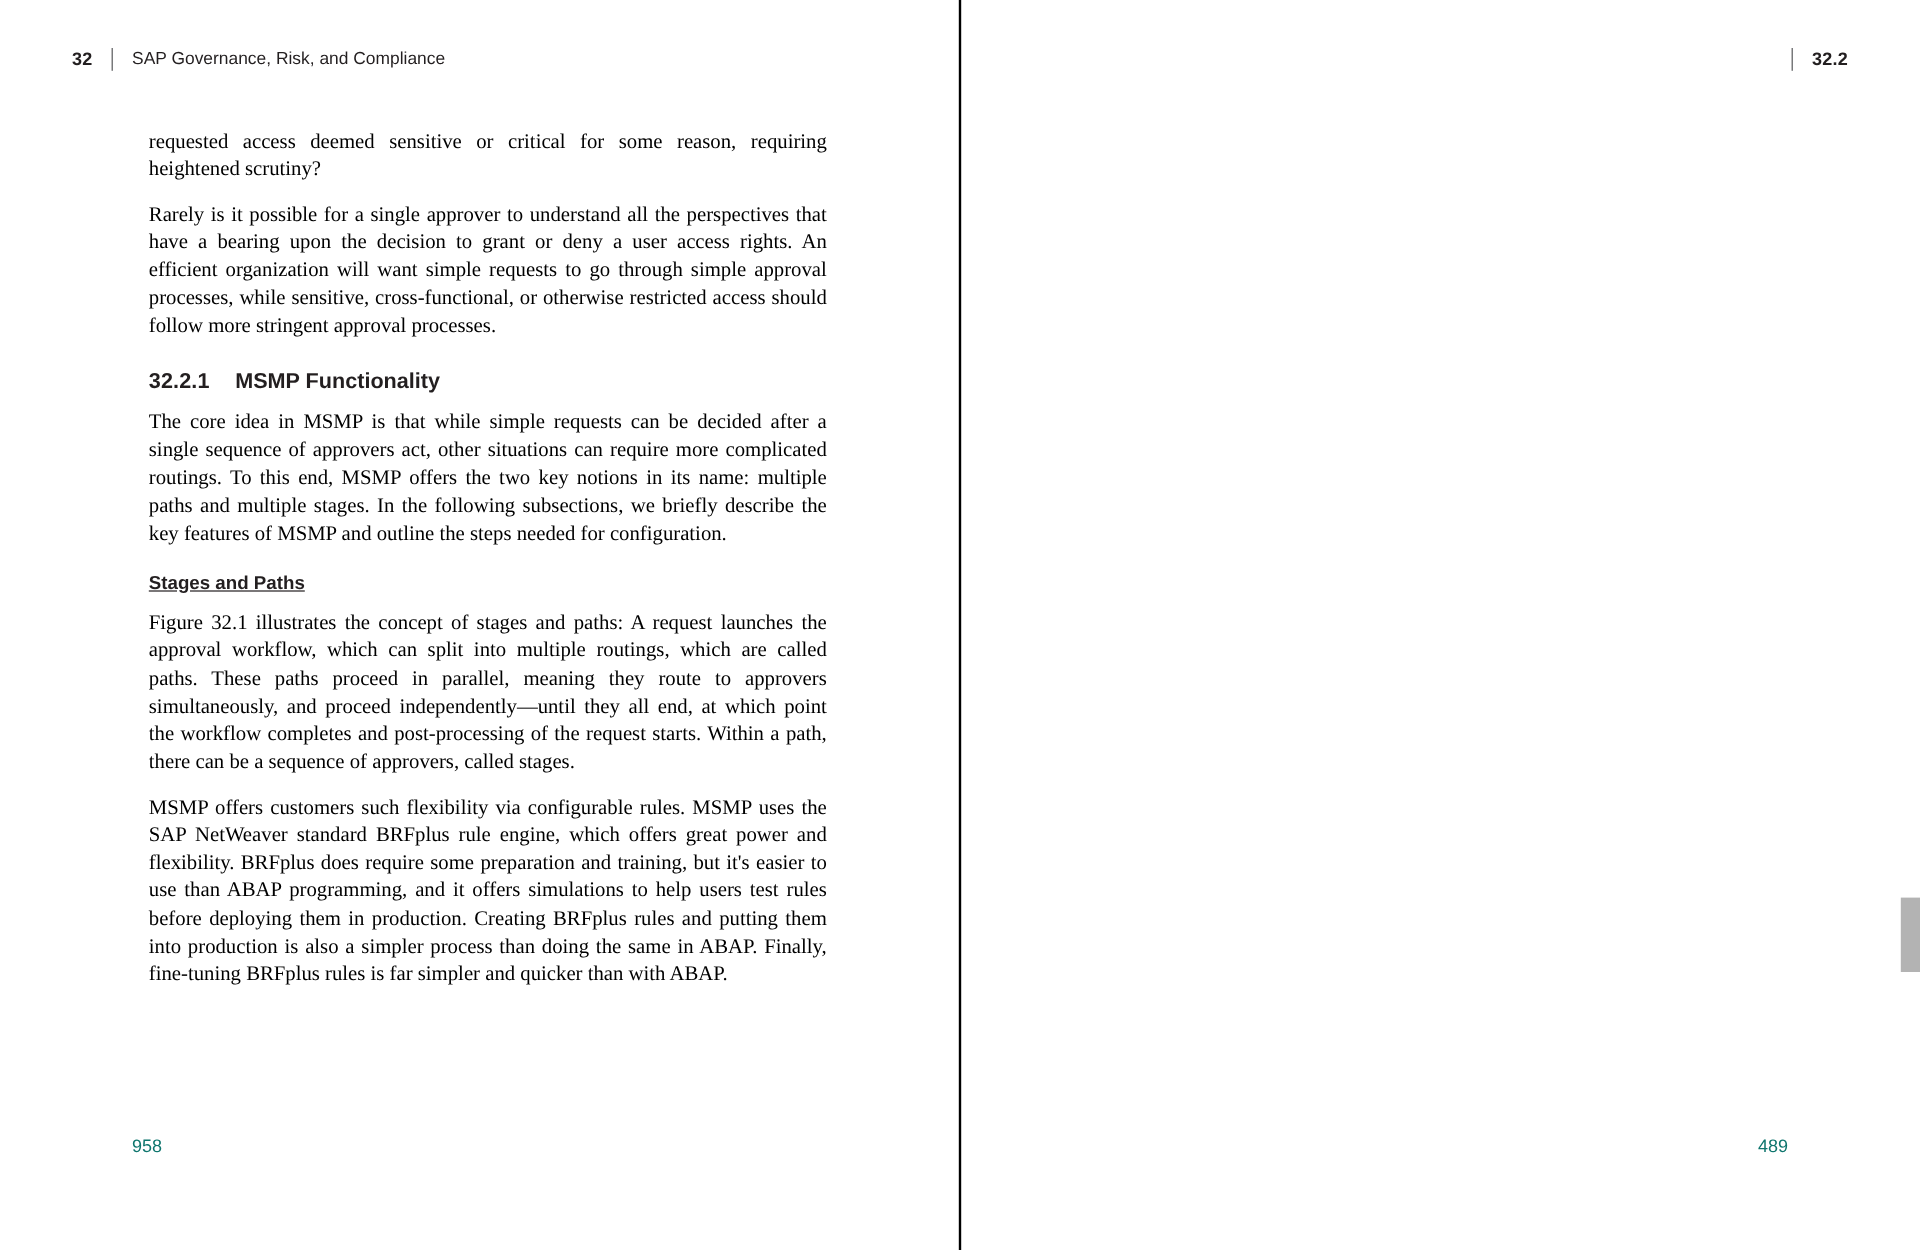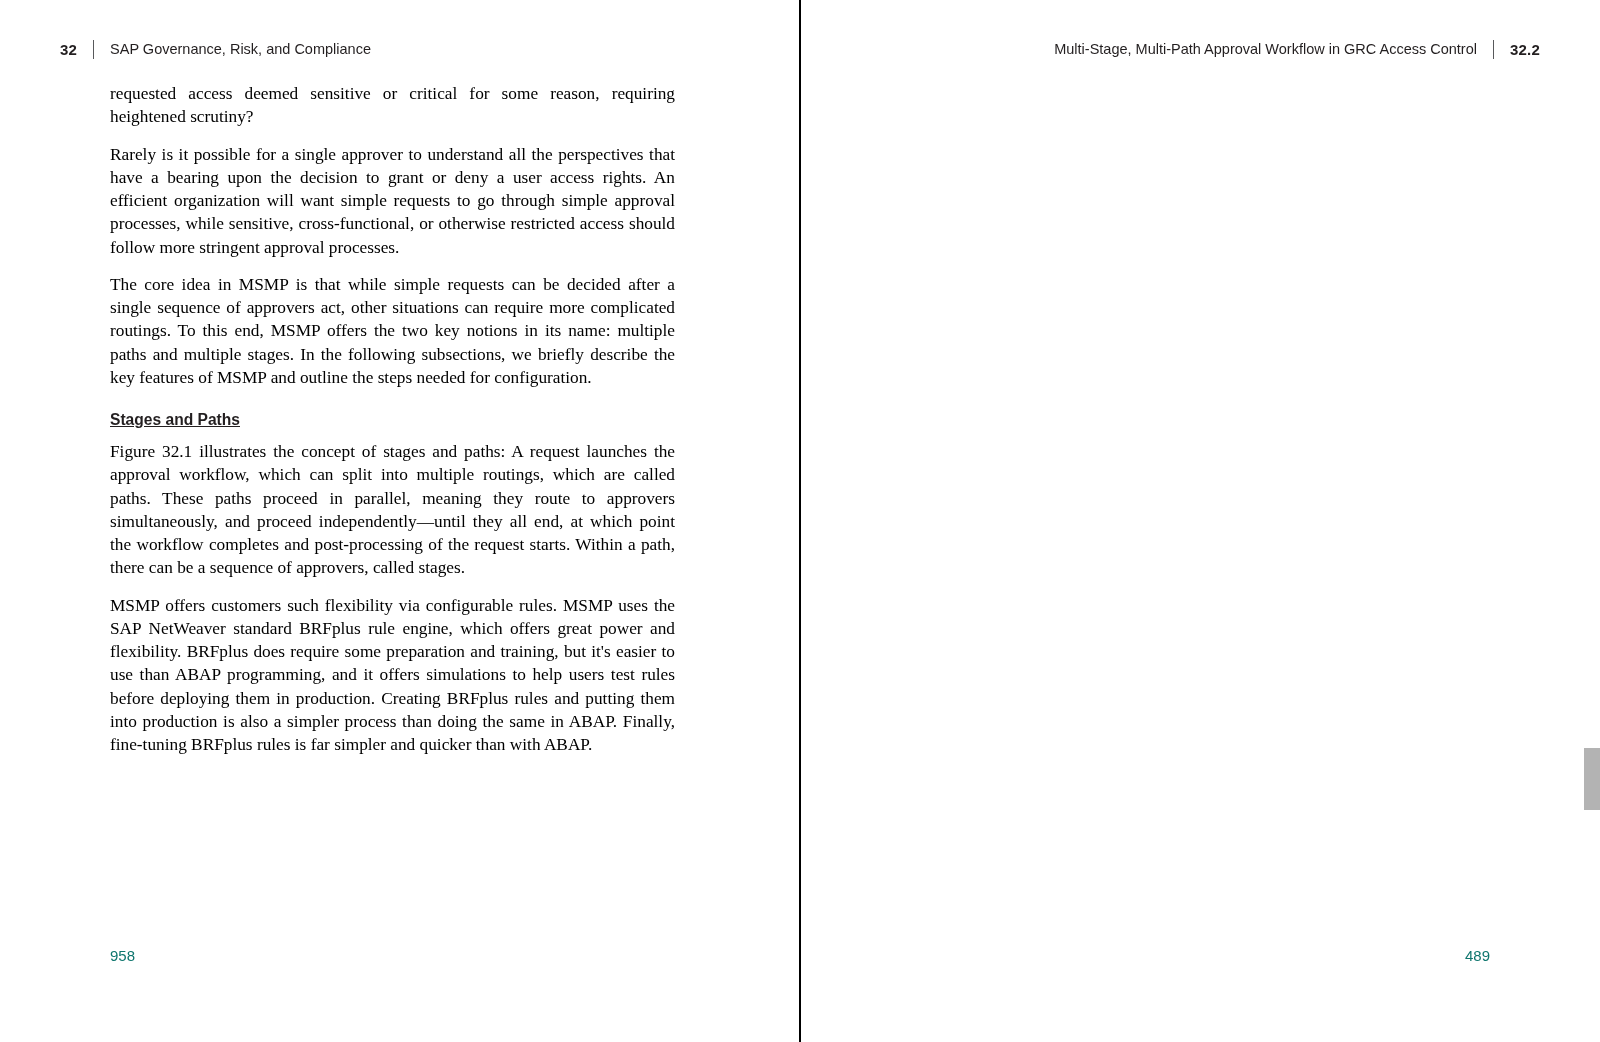--- a/index.html
+++ b/index.html
@@ -15,21 +15,21 @@
   
   .runhead{position:absolute;top:38px;height:22px;display:flex;align-items:center;
            font-family:"Liberation Sans","DejaVu Sans",sans-serif;font-size:14.5px;color:#231f20;}
   .runhead.left{left:60px;}
   .runhead.right{right:60px;}
   .rh-num{font-weight:bold;font-size:15px;letter-spacing:.2px;}
   .rh-rule{width:1px;height:19px;background:#58595b;margin:0 16px;display:block;}
   .rh-title{white-space:nowrap;}
 
   
-  .col{position:absolute;top:82px;width:565px;}
+  .col{position:absolute;top:106px;width:565px;margin-left:14px;}
   .col.left{left:110px;}
 
   p.body{margin:0 0 14px 0;font-size:17.3px;line-height:1.345;
          text-align:justify;text-justify:inter-word;hyphens:none;}
   p.body:last-child{margin-bottom:0;}
 
   h3.sec{font-family:"Liberation Sans","DejaVu Sans",sans-serif;
          font-weight:bold;font-size:18px;color:#231f20;
          margin:24px 0 12px 0;display:flex;align-items:baseline;}
   h3.sec .secnum{min-width:72px;letter-spacing:.1px;}
@@ -57,34 +57,37 @@
     <div class="runhead left">
       <span class="rh-num">32</span>
       <span class="rh-rule"></span>
       <span class="rh-title">SAP Governance, Risk, and Compliance</span>
     </div>
 
     <div class="col left">
       <p class="body">requested access deemed sensitive or critical for some reason, requiring heightened scrutiny?</p>
       <p class="body">Rarely is it possible for a single approver to understand all the perspectives that have a bearing upon the decision to grant or deny a user access rights. An efficient organization will want simple requests to go through simple approval processes, while sensitive, cross-functional, or otherwise restricted access should follow more stringent approval processes.</p>
 
+      <h3 class="sec gap-top">
+        <span class="secnum">32.2.1</span>
+        <span>MSMP Functionality</span>
+      </h3>
       <p class="body">The core idea in MSMP is that while simple requests can be decided after a single sequence of approvers act, other situations can require more complicated routings. To this end, MSMP offers the two key notions in its name: multiple paths and multiple stages. In the following subsections, we briefly describe the key features of MSMP and outline the steps needed for configuration.</p>
 
       <h4 class="sub gap-top">Stages and Paths</h4>
       <p class="body">Figure 32.1 illustrates the concept of stages and paths: A request launches the approval workflow, which can split into multiple routings, which are called paths. These paths proceed in parallel, meaning they route to approvers simultaneously, and proceed independently—until they all end, at which point the workflow completes and post-processing of the request starts. Within a path, there can be a sequence of approvers, called stages.</p>
       <p class="body">MSMP offers customers such flexibility via configurable rules. MSMP uses the SAP NetWeaver standard BRFplus rule engine, which offers great power and flexibility. BRFplus does require some preparation and training, but it's easier to use than ABAP programming, and it offers simulations to help users test rules before deploying them in production. Creating BRFplus rules and putting them into production is also a simpler process than doing the same in ABAP. Finally, fine-tuning BRFplus rules is far simpler and quicker than with ABAP.</p>
     </div>
 
     <div class="folio left">958</div>
   </div>
 
   <div class="page">
 
     <div class="runhead right">
-      <span class="rh-title">Multi-Stage, Multi-Path Approval Workflow in GRC Access Control</span>
       <span class="rh-rule"></span>
       <span class="rh-num">32.2</span>
     </div>
 
     <div class="folio right">489</div>
 
     <div class="edge-tab"></div>
   </div>
 
   <div class="spine"></div>

